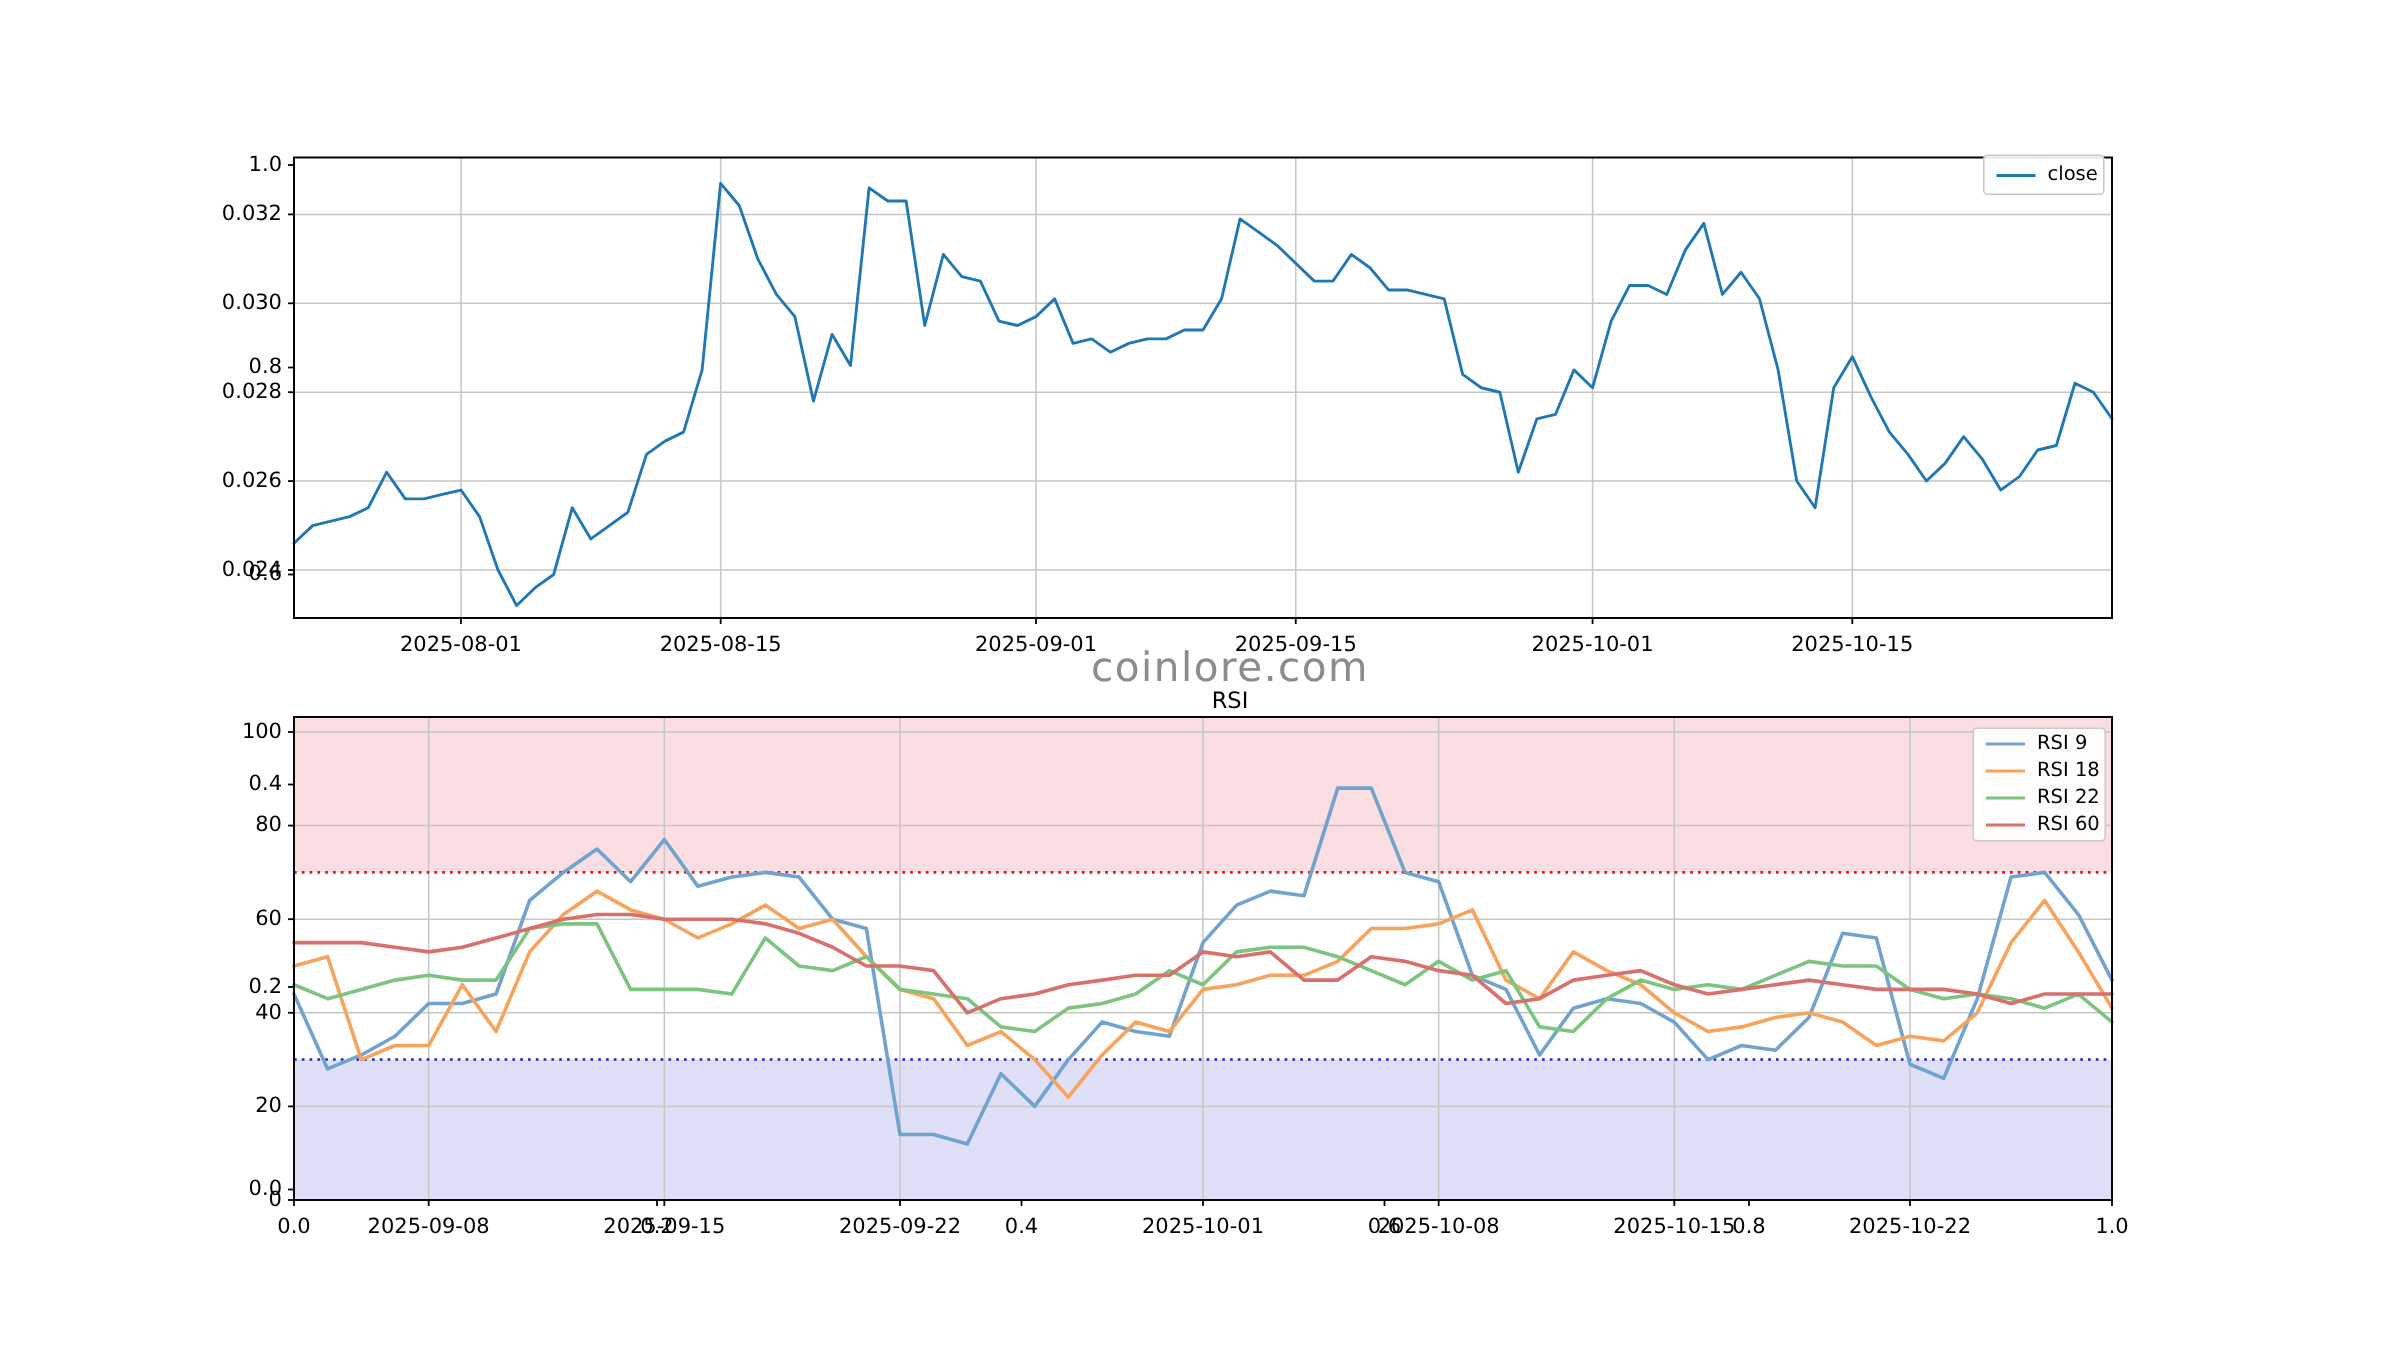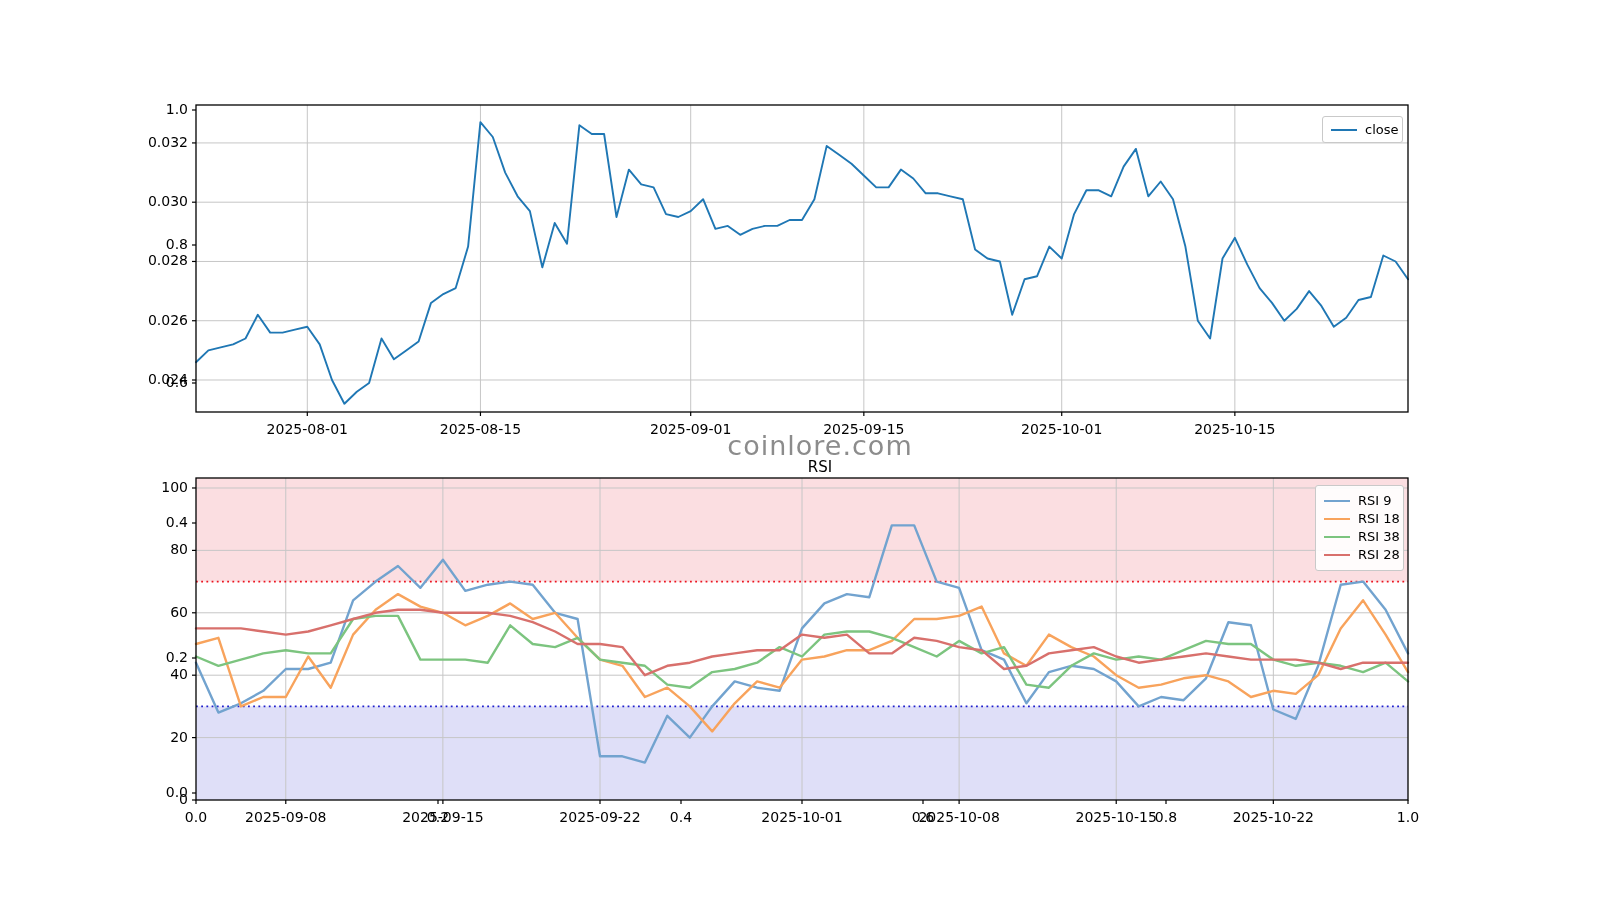--- a/index.html
+++ b/index.html
@@ -10,22 +10,22 @@
   svg text{font-family:"DejaVu Sans","Liberation Sans",sans-serif;fill:#000000;}
   .overlay{position:absolute;pointer-events:none;}
   #watermark{left:0;top:430px;width:1640px;text-align:center;
              font-size:27px;color:#8c8c8c;letter-spacing:1px;}
   #rsi-title{left:0;top:458px;width:1640px;text-align:center;
              font-size:15px;color:#000000;}
   .legend-box{position:absolute;background:rgba(255,255,255,0.9);
               border:1px solid #c9c9c9;border-radius:3px;
               display:flex;flex-direction:column;justify-content:center;
               padding:4px 8px;box-sizing:border-box;}
-  #legend-top{left:1322px;top:116px;width:81px;height:27px;}
-  #legend-rsi{left:1315px;top:485px;width:89px;height:86px;}
+  #legend-top{left:1322px;top:103px;width:81px;height:27px;}
+  #legend-rsi{left:1315px;top:485px;width:89px;height:76px;}
   .legend-row{display:flex;align-items:center;height:18px;}
   .legend-swatch{display:inline-block;width:26px;height:0;border-top-width:2.5px;
                  border-top-style:solid;margin-right:8px;flex:0 0 auto;}
   .legend-label{font-size:13px;color:#000;line-height:18px;white-space:nowrap;}
 </style>
 </head>
 <body>
 
 <div id="stage">
   <svg id="chart-svg" width="1600" height="900" viewBox="0 0 1600 900">
@@ -170,20 +170,20 @@
       <div class="legend-row">
         <span class="legend-swatch" style="border-top-color: rgb(114, 163, 207);"></span>
         <span class="legend-label">RSI 9</span>
       </div>
       <div class="legend-row">
         <span class="legend-swatch" style="border-top-color: rgb(248, 163, 92);"></span>
         <span class="legend-label">RSI 18</span>
       </div>
       <div class="legend-row">
         <span class="legend-swatch" style="border-top-color: rgb(124, 196, 127);"></span>
-        <span class="legend-label">RSI 38</span>
+        <span class="legend-label">RSI 22</span>
       </div>
       <div class="legend-row">
         <span class="legend-swatch" style="border-top-color: rgb(216, 112, 108);"></span>
-        <span class="legend-label">RSI 28</span>
+        <span class="legend-label">RSI 60</span>
       </div>
     </div>
 </div>
 
 </body></html>

